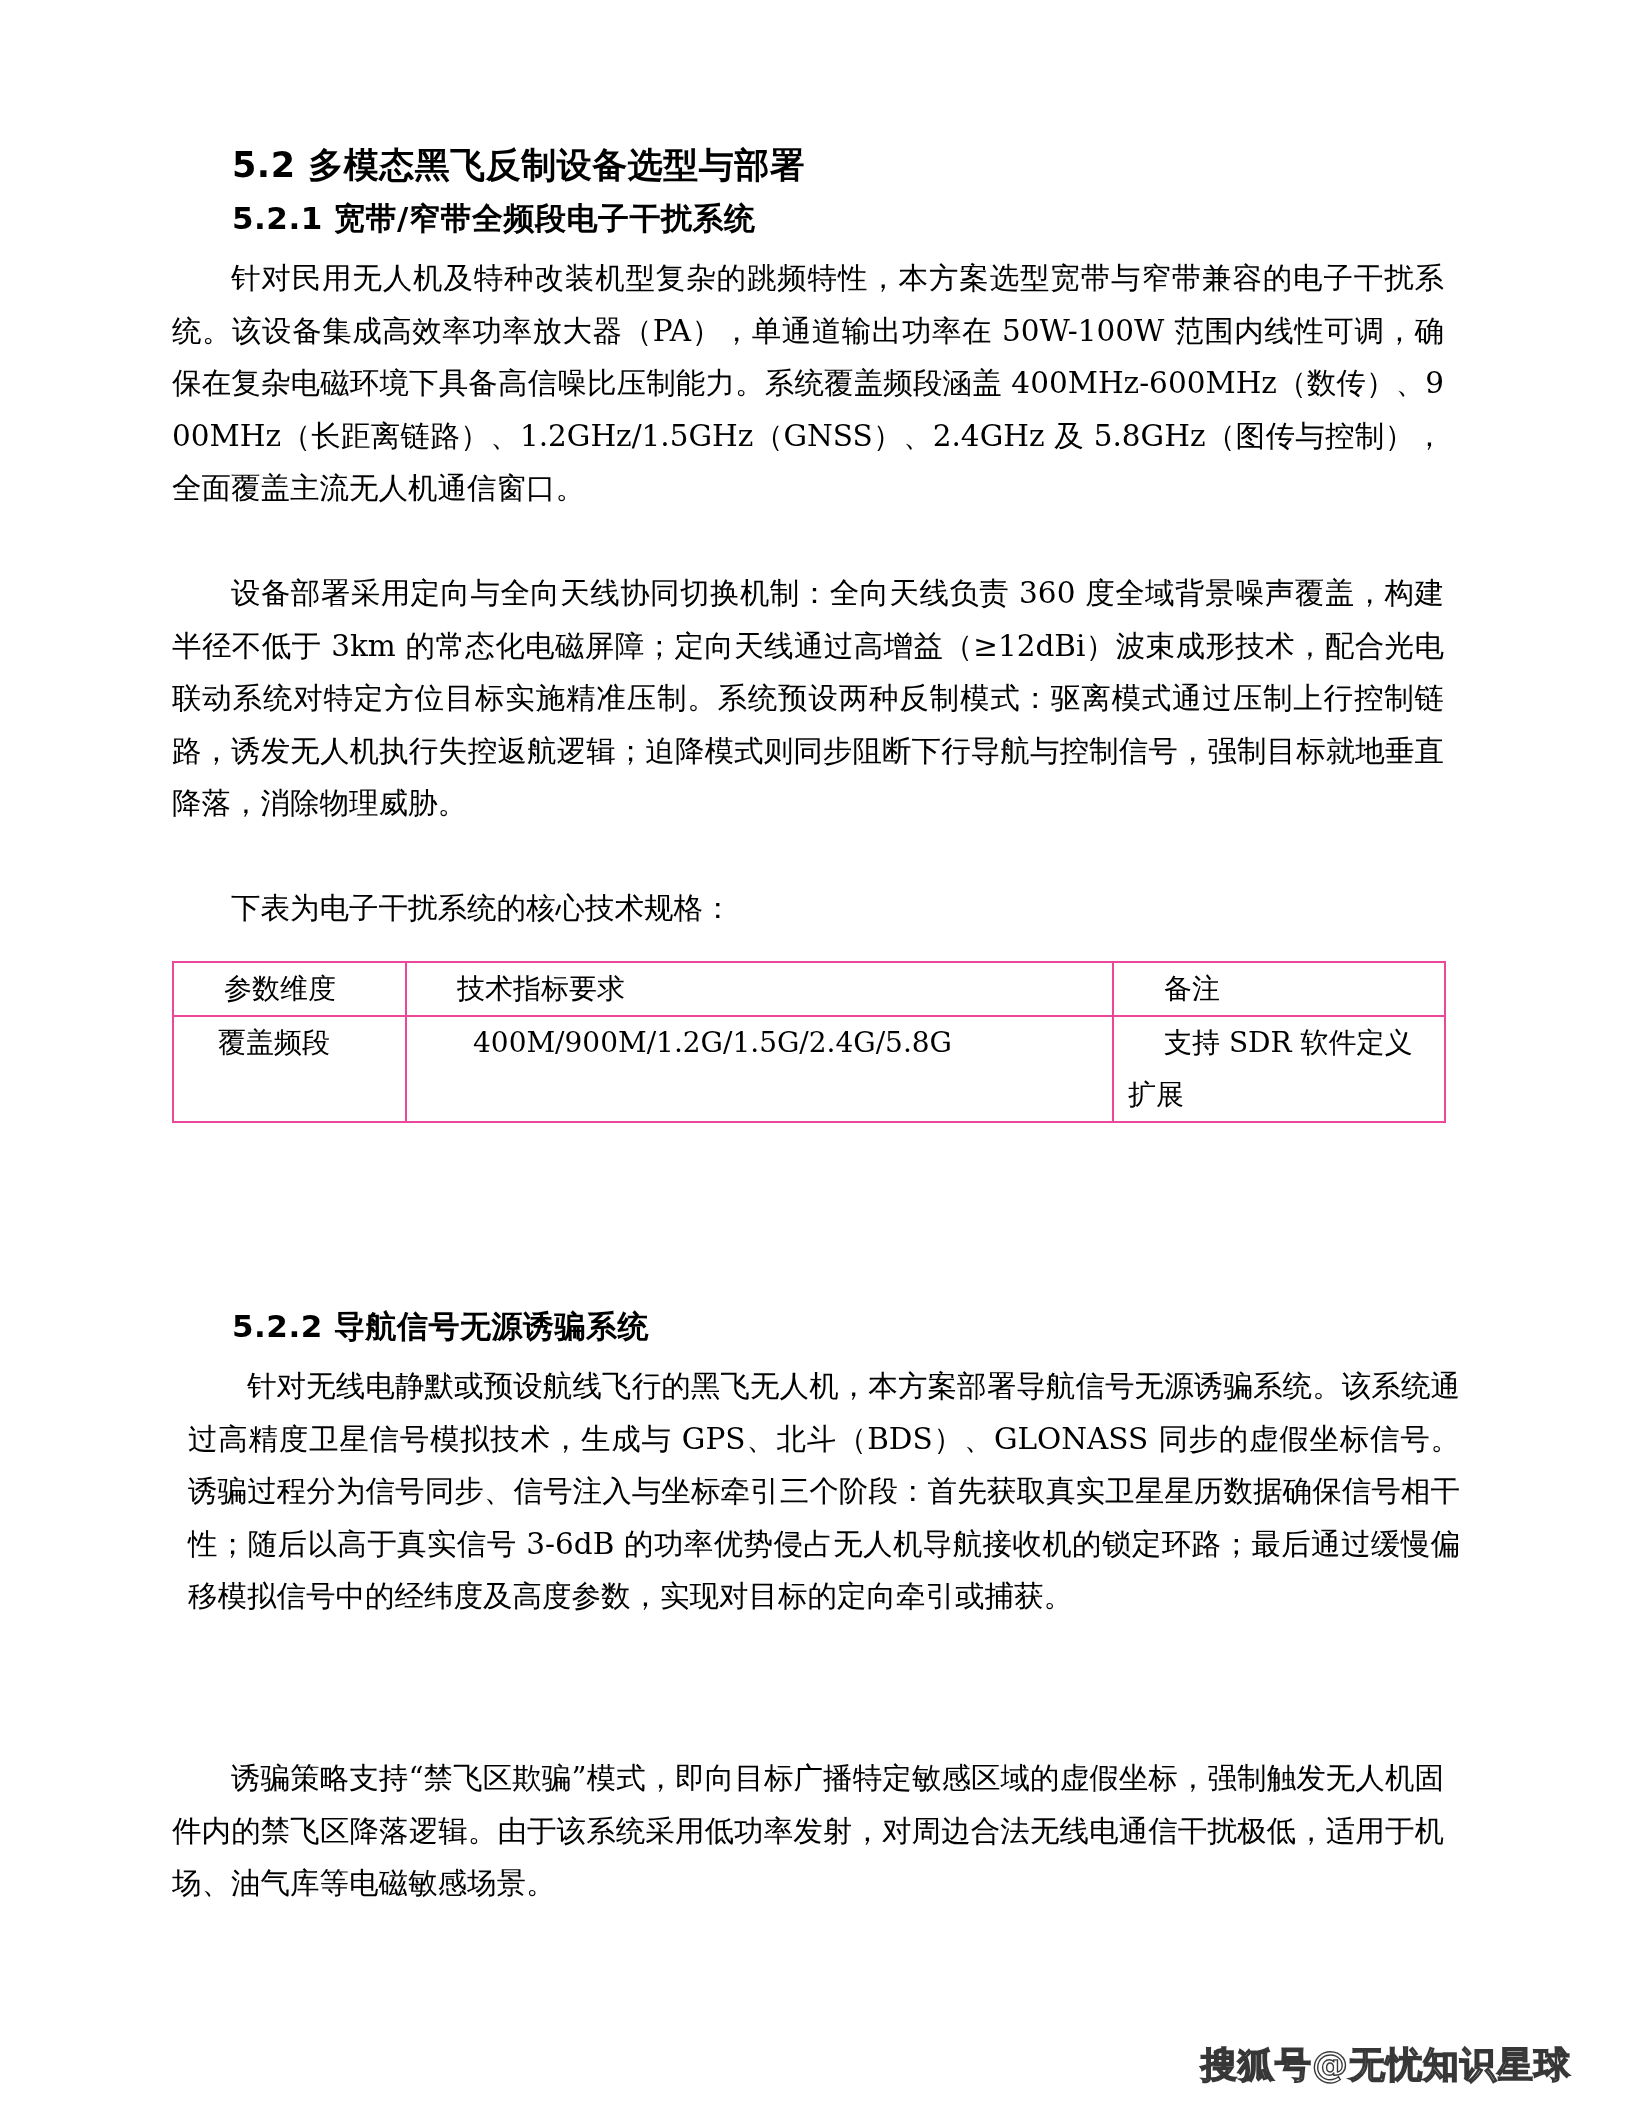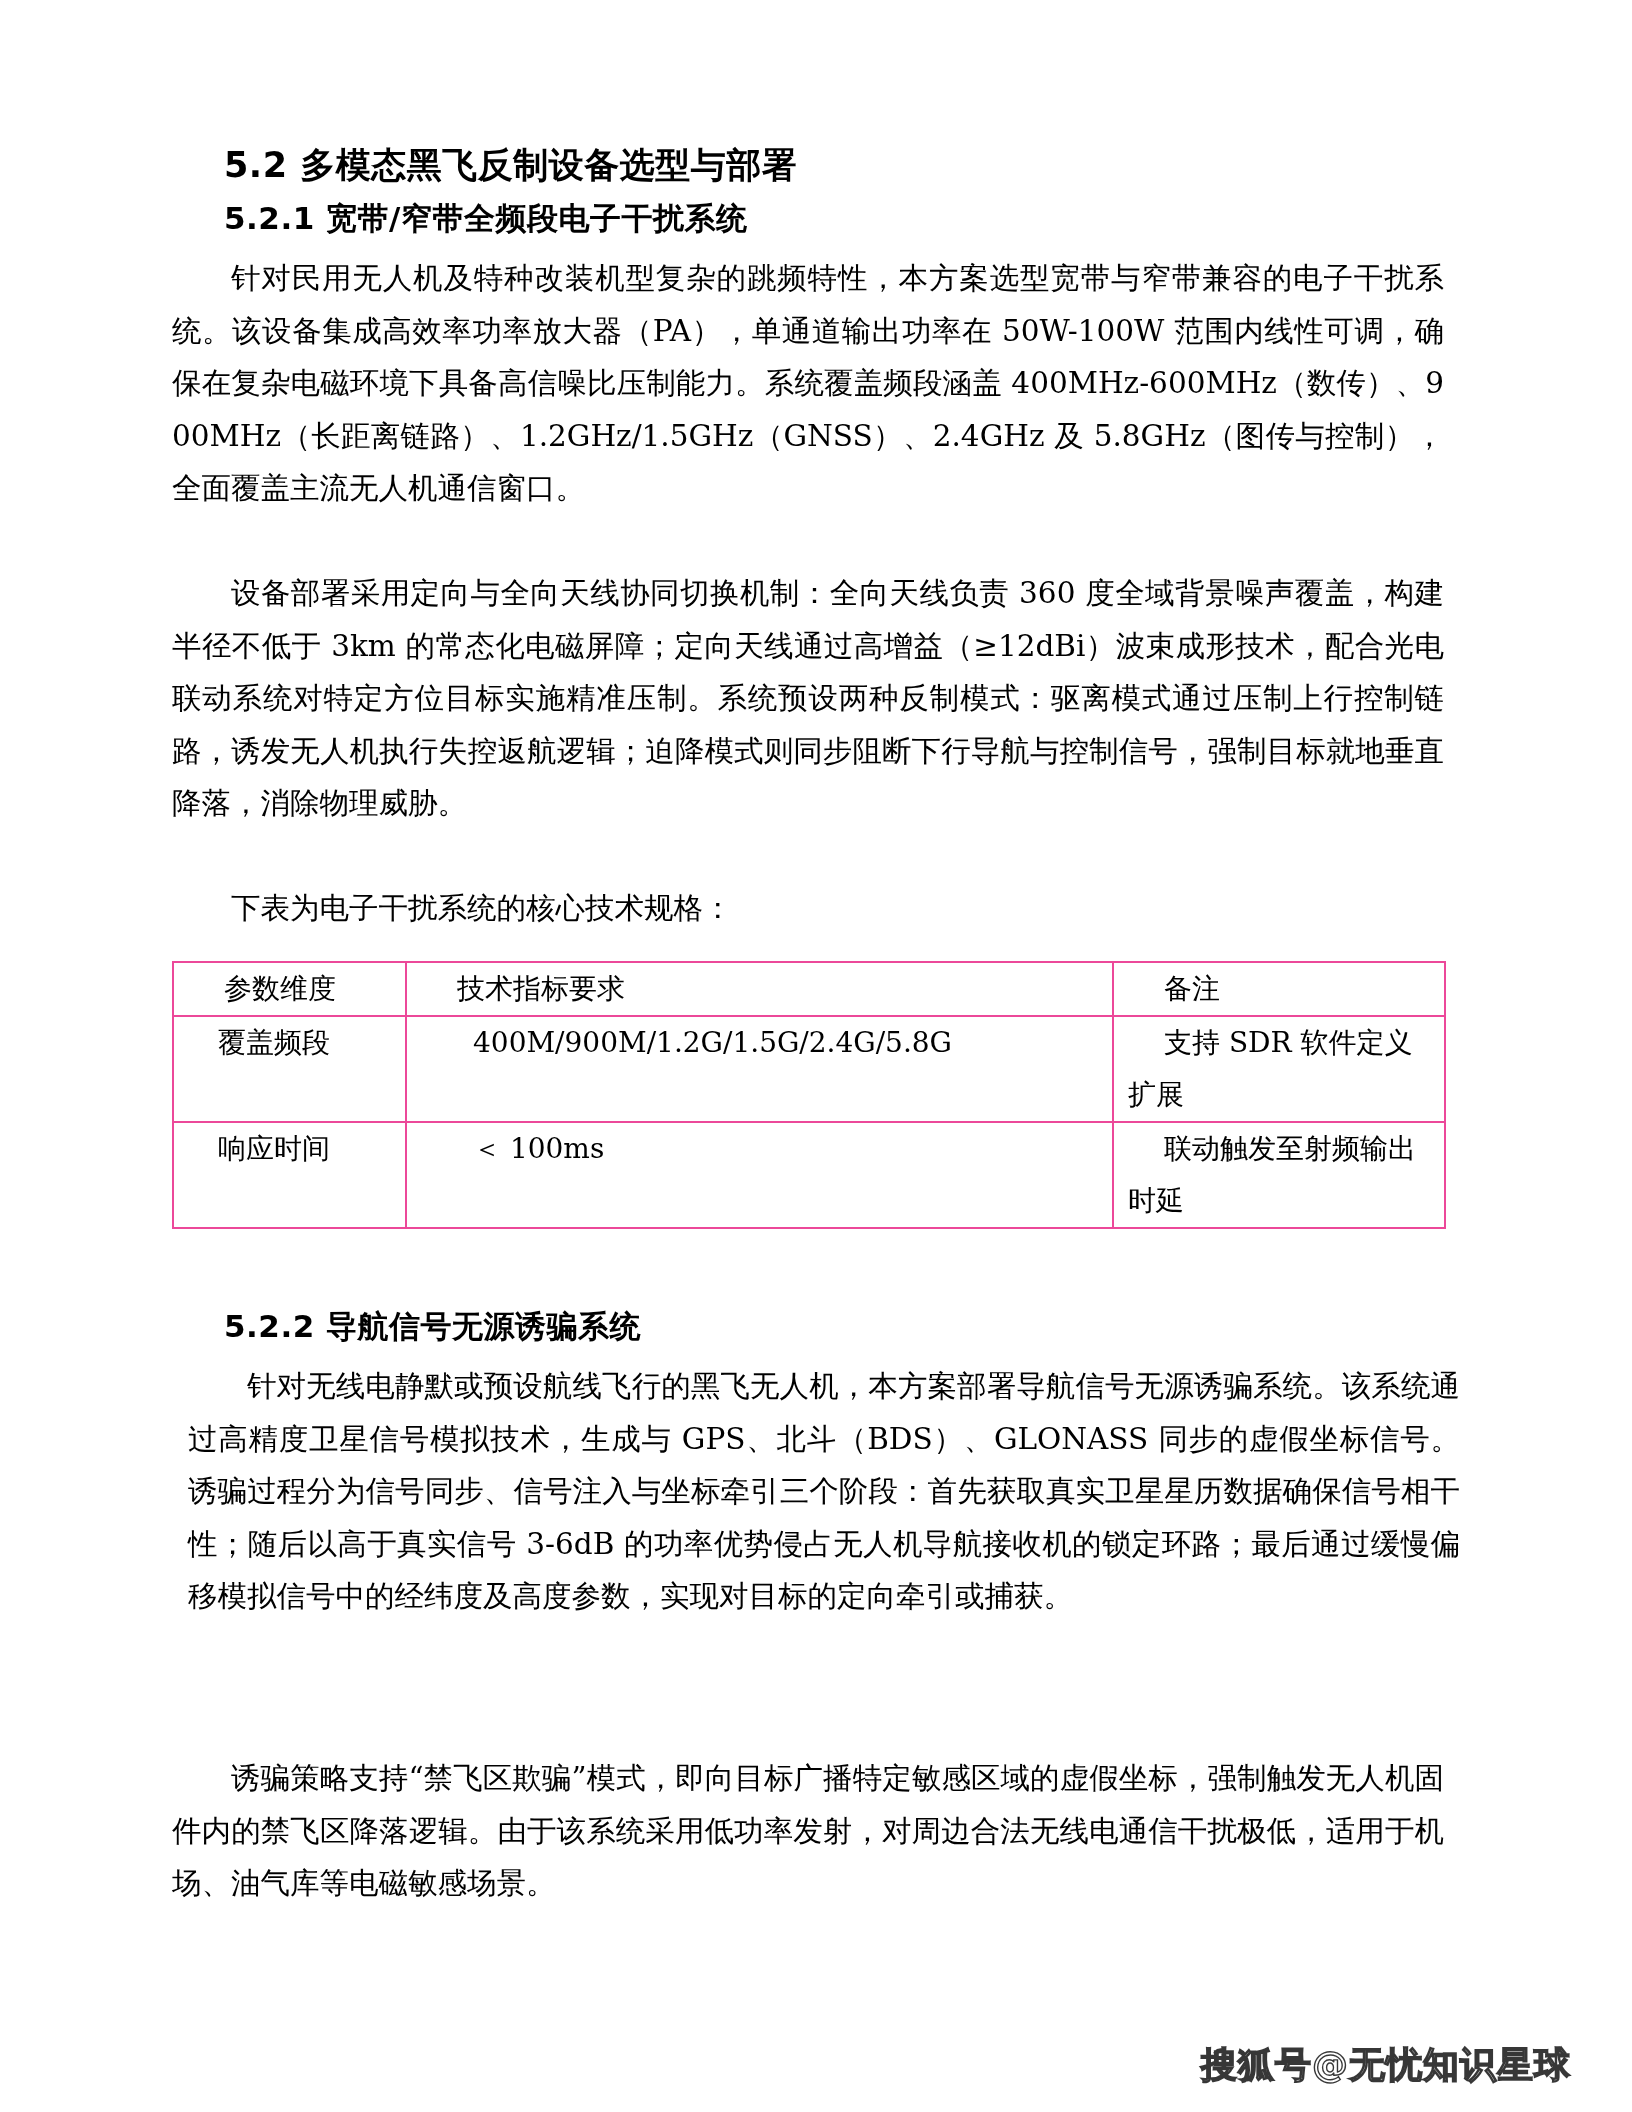--- a/index.html
+++ b/index.html
@@ -35,21 +35,21 @@
   }
   h3.sub-heading {
     font-family: "DejaVu Sans", "Liberation Sans", sans-serif;
     font-weight: bold;
     font-size: 31px;
     line-height: 1.2;
     margin: 0;
     padding: 0;
     letter-spacing: 0.5px;
   }
-  .heading-block { position: absolute; left: 52px; }
+  .heading-block { position: absolute; left: 60px; }
 
   
   p.body-par {
     font-family: "DejaVu Serif", "Liberation Serif", serif;
     font-size: 29.5px;
     line-height: 52.5px;
     margin: 0;
     padding: 0;
     text-align: justify;
     text-justify: inter-ideograph;
@@ -156,31 +156,20 @@
           <td class="cell-body-pad">
             <span class="td-a-inner">覆盖频段</span>
           </td>
           <td class="cell-body-pad">
             <span class="td-b-inner">400M/900M/1.2G/1.5G/2.4G/5.8G</span>
           </td>
           <td class="cell-body-pad">
             <span class="td-c-inner">支持 SDR 软件定义扩展</span>
           </td>
         </tr>
-        <tr>
-          <td class="cell-body-pad">
-            <span class="td-a-inner">响应时间</span>
-          </td>
-          <td class="cell-body-pad">
-            <span class="td-b-inner">＜ 100ms</span>
-          </td>
-          <td class="cell-body-pad">
-            <span class="td-c-inner">联动触发至射频输出时延</span>
-          </td>
-        </tr>
       </tbody>
     </table>
 
     <div class="heading-block" style="top:1308px;">
       <h3 class="sub-heading">5.2.2 导航信号无源诱骗系统</h3>
     </div>
 
     <div class="par-block" style="top:1360px;margin-left:16px;">
       <p class="body-par">针对无线电静默或预设航线飞行的黑飞无人机，本方案部署导航信号无源诱骗系统。该系统通过高精度卫星信号模拟技术，生成与 GPS、北斗（BDS）、GLONASS 同步的虚假坐标信号。诱骗过程分为信号同步、信号注入与坐标牵引三个阶段：首先获取真实卫星星历数据确保信号相干性；随后以高于真实信号 3-6dB 的功率优势侵占无人机导航接收机的锁定环路；最后通过缓慢偏移模拟信号中的经纬度及高度参数，实现对目标的定向牵引或捕获。</p>
     </div>

